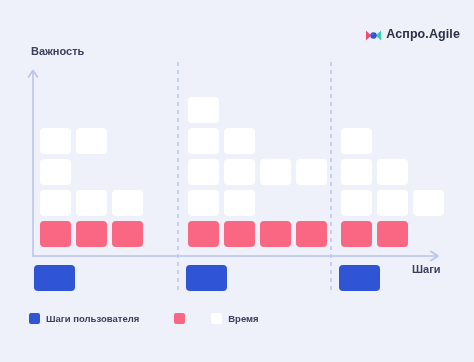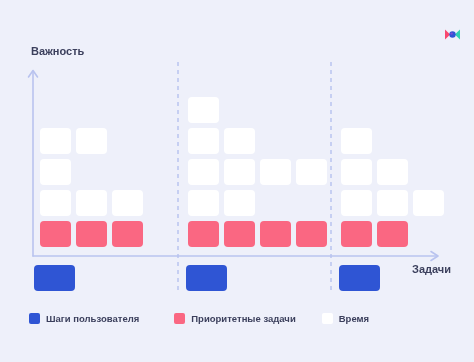--- a/index.html
+++ b/index.html
@@ -44,24 +44,25 @@
 
   <div class="brand">
     <span class="brand-mark">
       <svg width="15" height="13" viewBox="0 0 15 13" xmlns="http://www.w3.org/2000/svg">
         <path d="M0 1.4 L0 11.6 L5.2 6.5 Z" fill="#f9486f"></path>
         <path d="M15 1.4 L15 11.6 L9.8 6.5 Z" fill="#2fd0b2"></path>
         <circle cx="7.5" cy="6.5" r="3.2" fill="#2f55d4"></circle>
         <circle cx="6.6" cy="5.6" r="1.2" fill="#7c4bd6"></circle>
       </svg>
     </span>
+    <span class="brand-name">Аспро.Agile</span>
   </div>
 
   <div class="axis-y-label">Важность</div>
-  <div class="axis-x-label">Задачи</div>
+  <div class="axis-x-label">Шаги</div>
 
   <svg class="axis-svg" viewBox="0 0 474 362" xmlns="http://www.w3.org/2000/svg">
 
     <path d="M33 256 L33 72" stroke="#b9c3ef" stroke-width="1.6" fill="none" stroke-linecap="round"></path>
     <path d="M28.5 77 L33 70.5 L37.5 77" stroke="#b9c3ef" stroke-width="1.6" fill="none" stroke-linecap="round" stroke-linejoin="round"></path>
 
     <path d="M33 256 L437 256" stroke="#b9c3ef" stroke-width="1.6" fill="none" stroke-linecap="round"></path>
     <path d="M431 251.5 L438 256 L431 260.5" stroke="#b9c3ef" stroke-width="1.6" fill="none" stroke-linecap="round" stroke-linejoin="round"></path>
 
     <line x1="178" y1="62" x2="178" y2="293" stroke="#b9c3ef" stroke-width="1.5" stroke-dasharray="4 4"></line>
@@ -119,21 +120,20 @@
   </div>
 
   <div class="legend">
     <div class="legend-item">
       <span class="legend-swatch" style="background:#2f55d4;"></span>
       <span class="legend-text">Шаги пользователя</span>
     </div>
     <span class="legend-gap-a"></span>
     <div class="legend-item">
       <span class="legend-swatch" style="background:#fa6782;"></span>
-      <span class="legend-text">Приоритетные задачи</span>
     </div>
     <span class="legend-gap-b"></span>
     <div class="legend-item">
       <span class="legend-swatch" style="background:#ffffff;"></span>
       <span class="legend-text">Время</span>
     </div>
   </div>
 
 </div>
 

